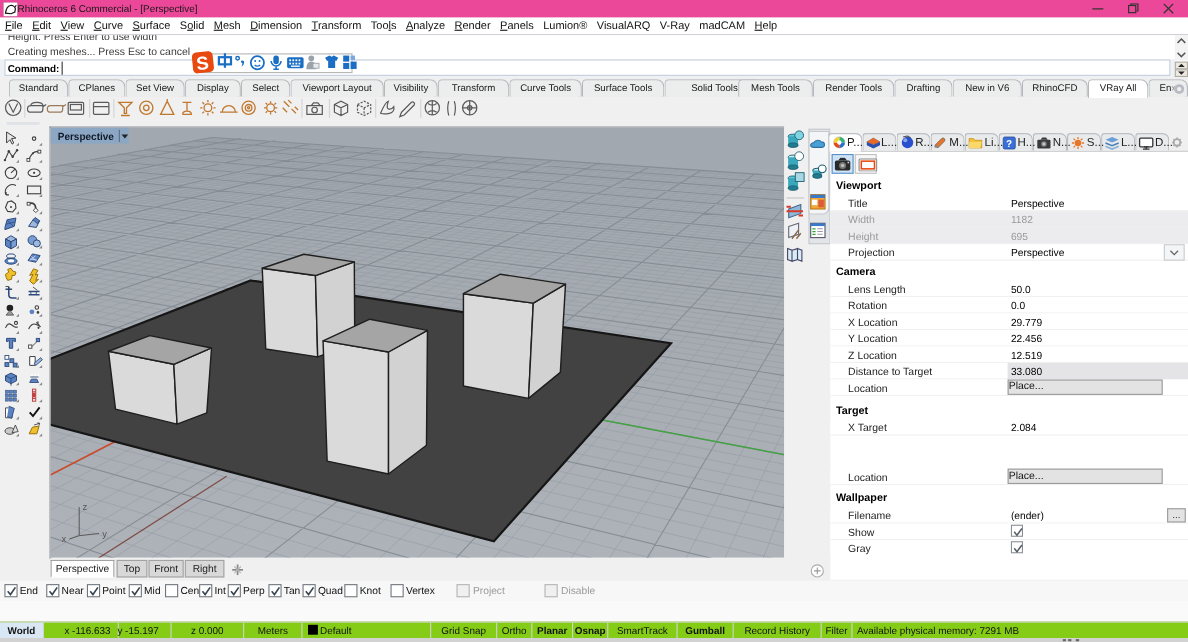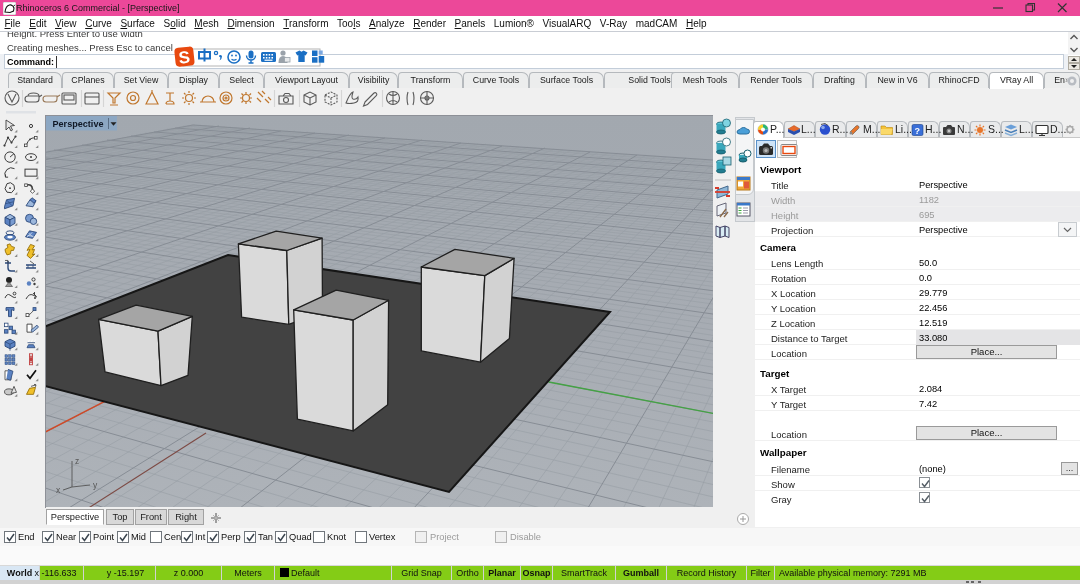--- a/index.html
+++ b/index.html
@@ -23,21 +23,21 @@
 #sidetb{left:713px;top:109px;width:42px;height:418px;background:#f0f0f0}
 #panel{left:755px;top:109px;width:325px;height:418px;background:#f0f0f0}
 #panelbody{position:absolute;left:0;top:28px;width:325px;height:390px;background:#fff;border-top:1px solid #c8c8c8}
 .ptab{position:absolute;top:12px;height:16px;background:#e9eaeb;border:1px solid #b8bcc0;border-bottom:none;border-radius:3px 6px 0 0;font-size:9px;color:#222}
 .prow{position:absolute;left:0;width:325px;height:15px;border-bottom:1px solid #f0f0f0;background:#fff}
 .prow .lab{position:absolute;left:16px;top:3px;color:#222;font-size:9.5px}
 .prow .val{position:absolute;left:164px;top:3px;color:#000;font-size:9.3px}
 .phead{position:absolute;left:5px;width:318px;height:14px;font-weight:bold;font-size:9.8px;color:#000;background:#fff;padding-top:2px}
 .gray{color:#9a9a9a !important}
 .shade{background:#ececee}
-.placebtn{position:absolute;left:161px;top:0px;width:141px;height:14px;background:#e3e3e3;border:1px solid #9a9a9a;text-align:center;line-height:12px;font-size:9.5px;color:#111}
+.placebtn{position:absolute;left:161px;top:0px;width:141px;height:14px;background:#e3e3e3;border:1px solid #9a9a9a;text-align:left;line-height:12px;font-size:9.5px;color:#111}
 .pcheck{position:absolute;left:164px;top:1px;width:11px;height:11px;border:1px solid #8a8f94;background:#fff}
 .pcheck svg{position:absolute;left:0;top:0}
 #vptabs{left:45px;top:508px;width:668px;height:19px;background:#f0f0f0}
 .vtab{position:absolute;top:1px;height:16px;border:1px solid #a2a2a2;background:#d8d8d8;font-size:9.3px;text-align:center;line-height:15px;color:#222}
 .vtab.act{background:#fff;border-bottom:1px solid #fff;font-weight:normal}
 #osnap{left:0;top:528px;width:1080px;height:18px;background:#f7f7f7}
 .oscb{position:absolute;top:3px;width:12px;height:12px;border:1px solid #70767c;background:#fff}
 .oslab{position:absolute;top:4px;font-size:9.3px;color:#111}
 .osgray .oscb{border-color:#b5b5b5;background:#f0f0f0}
 .osgray .oslab{color:#9a9a9a}
@@ -621,32 +621,28 @@
     </div>
 <div class="prow" style="top:236px">
       <span class="lab">Location</span>
       <span class="placebtn">Place...</span>
     </div>
 <div class="phead" style="top:257px">Target</div>
 <div class="prow" style="top:272px">
       <span class="lab">X Target</span>
       <span class="val">2.084</span>
     </div>
-<div class="prow" style="top:287px">
-      <span class="lab">Y Target</span>
-      <span class="val">7.42</span>
-    </div>
 <div class="prow" style="top:317px">
       <span class="lab">Location</span>
       <span class="placebtn">Place...</span>
     </div>
 <div class="phead" style="top:336px">Wallpaper</div>
 <div class="prow" style="top:352px">
       <span class="lab">Filename</span>
-      <span class="val">(none)</span>
+      <span class="val">(ender)</span>
  <span class="a" style="left:306px;top:1px;width:17px;height:13px;background:#e3e3e3;border:1px solid #999;text-align:center;line-height:11px;color:#333">...</span>
     </div>
 <div class="prow" style="top:382px;border-bottom:none">
       <span class="lab">Gray</span>
       <span class="pcheck">
         <svg width="11" height="11">
           <path d="M2 5.5 l2.5 3 L9 2.5" fill="none" stroke="#555e66" stroke-width="1.4"></path>
         </svg>
       </span>
     </div>
@@ -686,21 +682,21 @@
         <path d="M2 5.5 l2.5 3 L9 2" fill="none" stroke="#3c4650" stroke-width="1.5"></path>
       </svg></span><span class="oslab" style="left:289px">Quad</span>
 <span class="oscb" style="left:313px"></span><span class="oslab" style="left:327px">Knot</span>
 <span class="oscb" style="left:355px"></span><span class="oslab" style="left:369px">Vertex</span>
 <span class="osgray"><span class="oscb" style="left:415px"></span><span class="oslab" style="left:430px">Project</span></span>
 <span class="osgray"><span class="oscb" style="left:495px"></span><span class="oslab" style="left:510px">Disable</span></span>
 </div>
 <div id="gap" class="a"></div>
 <div id="status" class="a">
 <span class="scell b" style="left:0;width:40px;background:#d9e7f4">World</span>
-<span class="scell" style="left:28px;width:56px">x -116.633</span>
+<span class="scell" style="left:52px;width:56px">x -116.633</span>
 <span class="scell" style="left:96px;width:60px">y -15.197</span>
 <span class="scell" style="left:156px;width:66px">z 0.000</span>
 <span class="scell" style="left:222px;width:53px">Meters</span>
 <span class="scell" style="left:275px;width:117px;text-align:left"><span style="display:inline-block;width:9px;height:9px;background:#000;margin:0 2px 0 5px;vertical-align:-1px"></span>Default</span>
 <span class="scell" style="left:392px;width:60px">Grid Snap</span>
 <span class="scell" style="left:452px;width:32px">Ortho</span>
 <span class="scell b" style="left:484px;width:37px">Planar</span>
 <span class="scell b" style="left:521px;width:32px">Osnap</span>
 <span class="scell" style="left:553px;width:63px">SmartTrack</span>
 <span class="scell b" style="left:616px;width:51px">Gumball</span>

